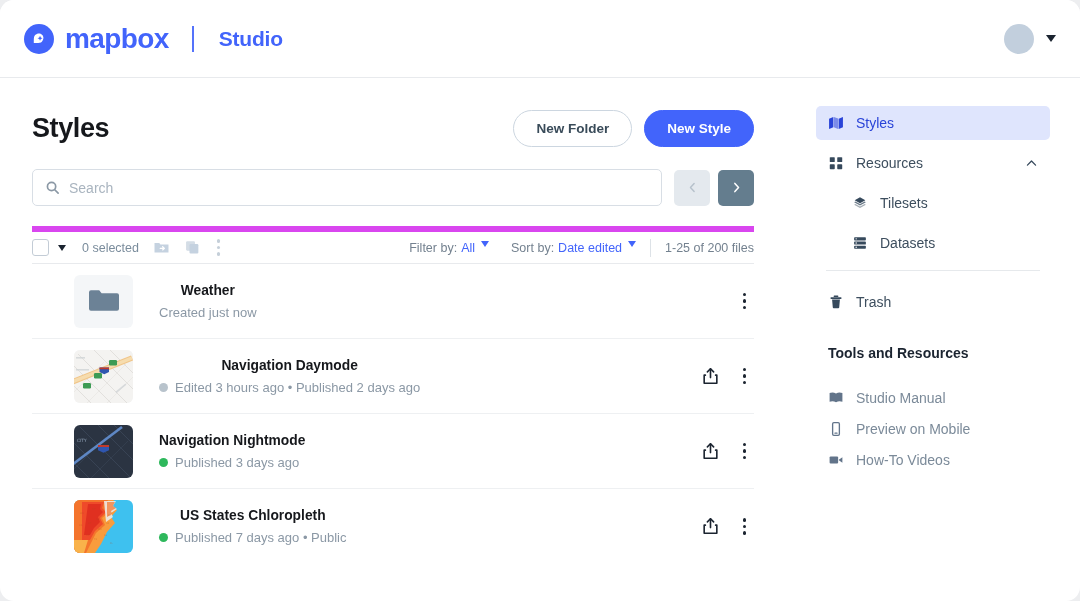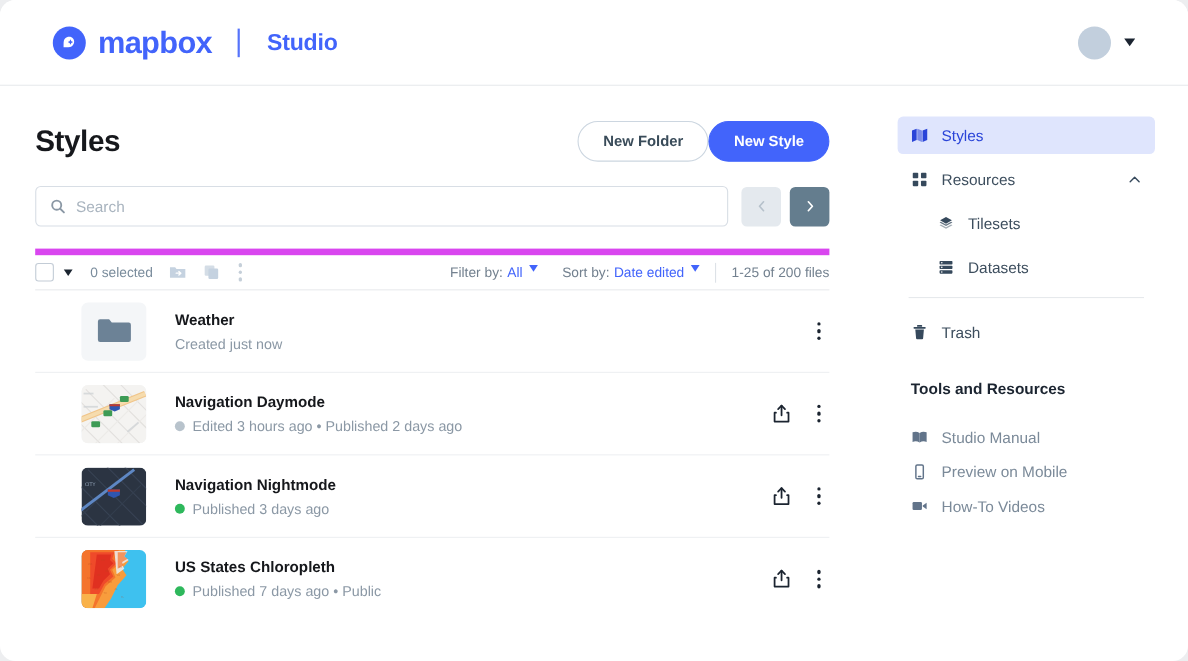--- a/index.html
+++ b/index.html
@@ -13,21 +13,21 @@
     position: absolute; inset: 0;
     background: #ffffff;
     border-radius: 14px;
     overflow: hidden;
   }
   
   .header {
     height: 78px;
     border-bottom: 1px solid #e8eaed;
     display: flex; align-items: center;
-    padding: 0 48px;
+    padding: 0 24px;
     background: #fff;
   }
   .brand { display: flex; align-items: center; gap: 11px; }
   .logo-mark {
     width: 30px; height: 30px; border-radius: 50%;
     background: #4264fb;
     display: flex; align-items: center; justify-content: center;
     flex: none;
   }
   .logo-mark svg { display: block; }
@@ -58,21 +58,21 @@
   .side-col { flex: 1; padding: 28px 30px 0 16px; }
 
   
   .title-row {
     display: flex; align-items: center;
     width: 722px; margin-bottom: 22px;
   }
   .page-title {
     font-size: 27px; font-weight: 700; color: #16181c; letter-spacing: -0.4px;
   }
-  .title-actions { margin-left: auto; display: flex; align-items: flex-start; }
+  .title-actions { margin-left: auto; display: flex; align-items: flex-start; gap: 12px; }
   .btn {
     font-family: "Liberation Sans", sans-serif;
     font-size: 13.5px; font-weight: 700;
     border-radius: 20px;
     padding: 10px 22px;
     cursor: pointer;
     white-space: nowrap;
   }
   .btn-outline {
     background: #fff; color: #3a4css; color: #394b59;
@@ -149,21 +149,21 @@
     border-bottom: 1px solid #eef0f2;
   }
   .row:last-child { border-bottom: none; }
   .thumb {
     width: 59px; height: 53px; border-radius: 6px;
     margin-left: 42px; flex: none; overflow: hidden;
     background: #f4f6f8;
     display: flex; align-items: center; justify-content: center;
   }
   .thumb svg { display: block; }
-  .row-text { margin-left: 26px; }
+  .row-text { margin-left: 26px; text-align: center; }
   .row-title { font-size: 13.8px; font-weight: 700; color: #16181c; margin-bottom: 7px; }
   .row-sub { font-size: 13px; color: #8b98a5; display: flex; align-items: center; gap: 7px; }
   .dot { width: 9px; height: 9px; border-radius: 50%; flex: none; }
   .row-actions { margin-left: auto; display: flex; align-items: center; gap: 22px; padding-right: 6px; }
   .act { cursor: pointer; display: flex; align-items: center; }
   .kebab { display: flex; flex-direction: column; gap: 3px; cursor: pointer; padding: 2px; }
   .kebab i { width: 3.4px; height: 3.4px; border-radius: 50%; background: #1b2430; display: block; }
   .kebab.light i { background: #c5cfd9; }
   
   .nav-item {

